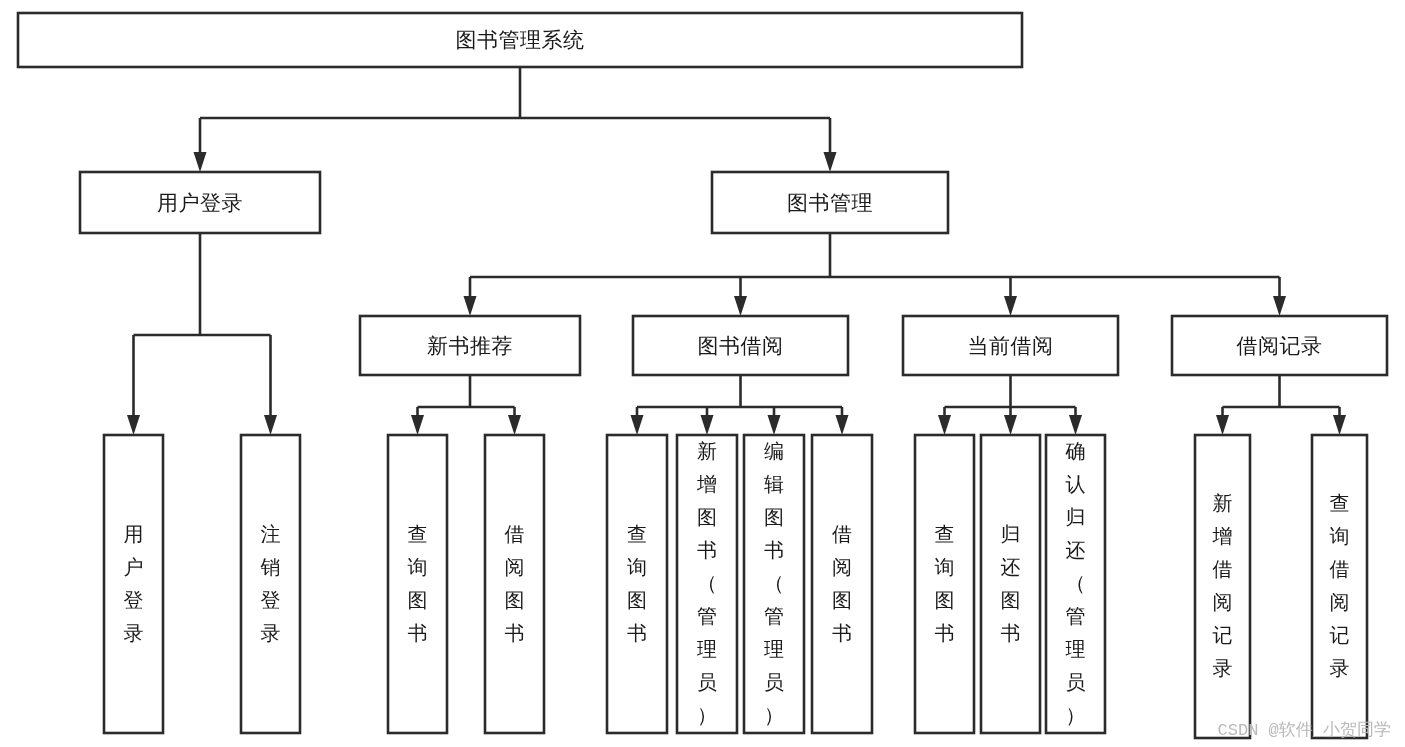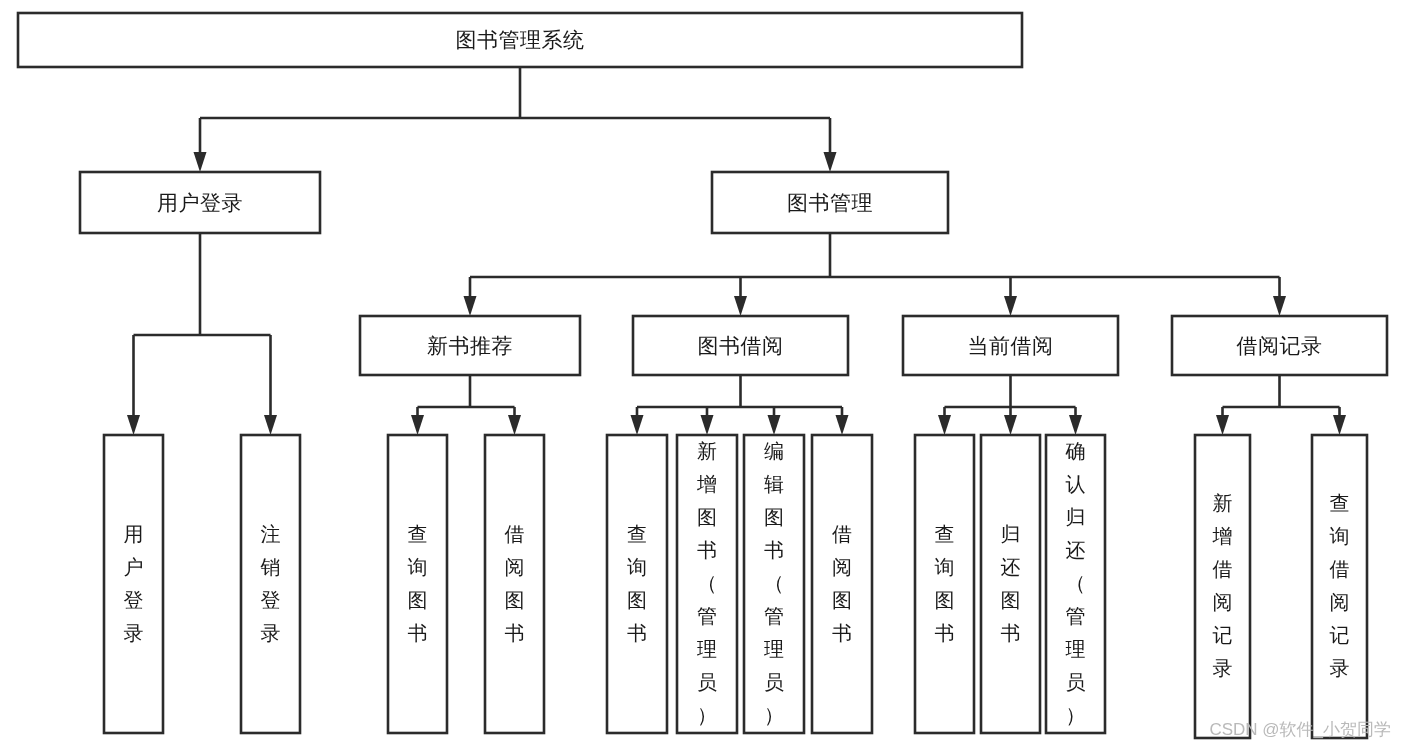--- a/index.html
+++ b/index.html
@@ -53,21 +53,21 @@
     font-family: "DejaVu Sans", "Liberation Sans", sans-serif;
     font-size: 20px;
     fill: #1a1a1a;
     text-anchor: middle;
     dominant-baseline: middle;
   }
   .watermark {
     position: absolute;
     right: 14px;
     bottom: 6px;
-    font-family: Liberation Sans, sans-serif;
+    font-family: Liberation Mono, monospace;
     font-size: 17px;
     color: #b9b9b9;
     white-space: nowrap;
     user-select: none;
     text-align: right;
   }
 </style>
 </head>
 <body>
 

